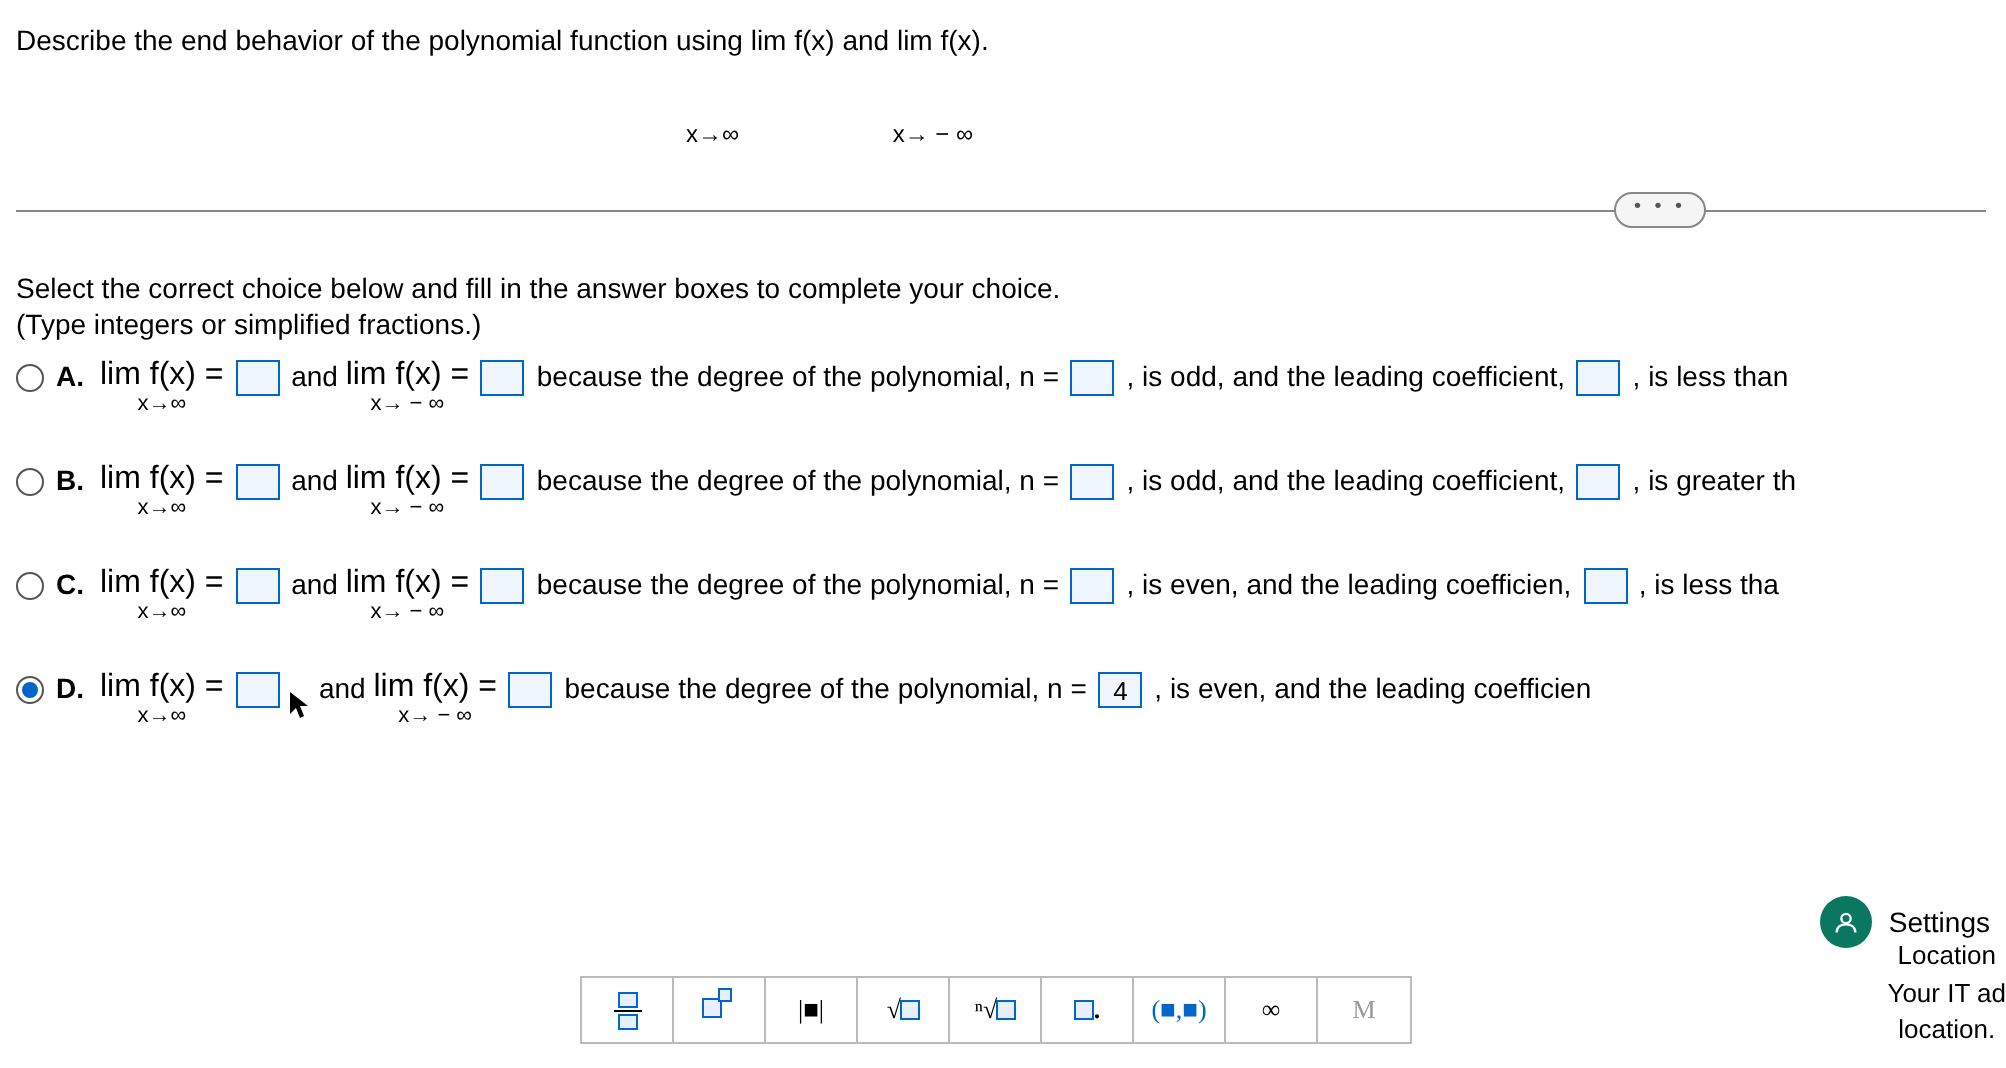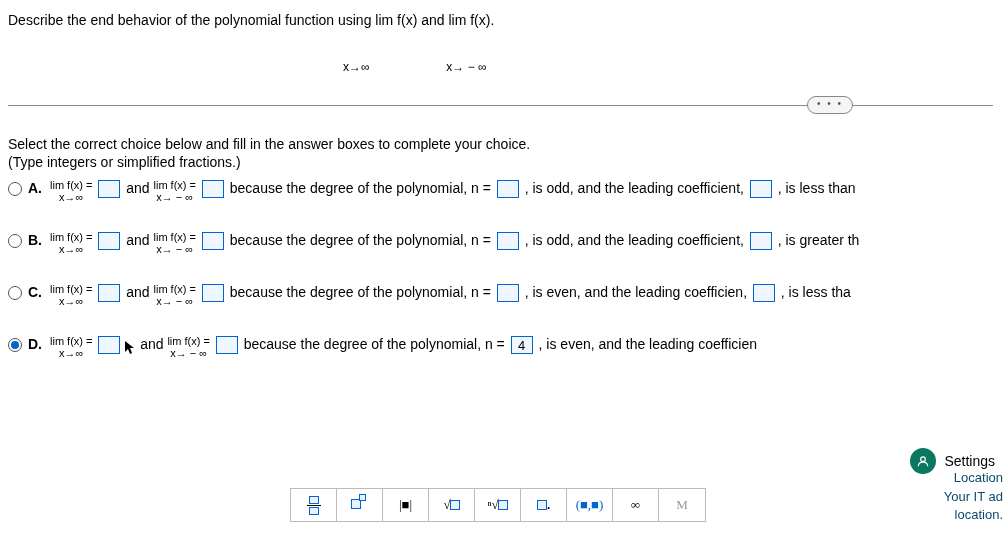--- a/index.html
+++ b/index.html
@@ -102,21 +102,21 @@
     .choice-text {
       flex: 1;
       white-space: nowrap;
     }
     .lim-block {
       display: inline-block;
       vertical-align: top;
       text-align: center;
       line-height: 1;
     }
-    .lim-top { display:block; font-size: 11px; }
+    .lim-top { display:block; font-size: 16px; }
     .lim-bot { display:block; font-size: 11px; margin-top:1px;}
     .ans-box {
       display: inline-block;
       width: 22px;
       height: 18px;
       border: 1px solid #0066cc;
       background: #f0f6ff;
       vertical-align: middle;
       margin: 0 2px;
     }
@@ -172,22 +172,22 @@
       display: flex;
       align-items: center;
       justify-content: center;
       font-size: 14px;
     }
     .right-labels {
       position: absolute;
       right: 0;
       bottom: 10px;
       font-size: 13px;
-      color: #0c4a6e;
-      text-align: right;
+      color: #000000;
+      text-align: center;
       line-height: 1.4;
     }
   </style>
 </head>
 <body>
 
 <div class="content">
   <div class="prompt-line">Describe the end behavior of the polynomial function using  lim f(x) and   lim  f(x).</div>
   <div class="sub-line">
     <span class="sub1">x→∞</span>

